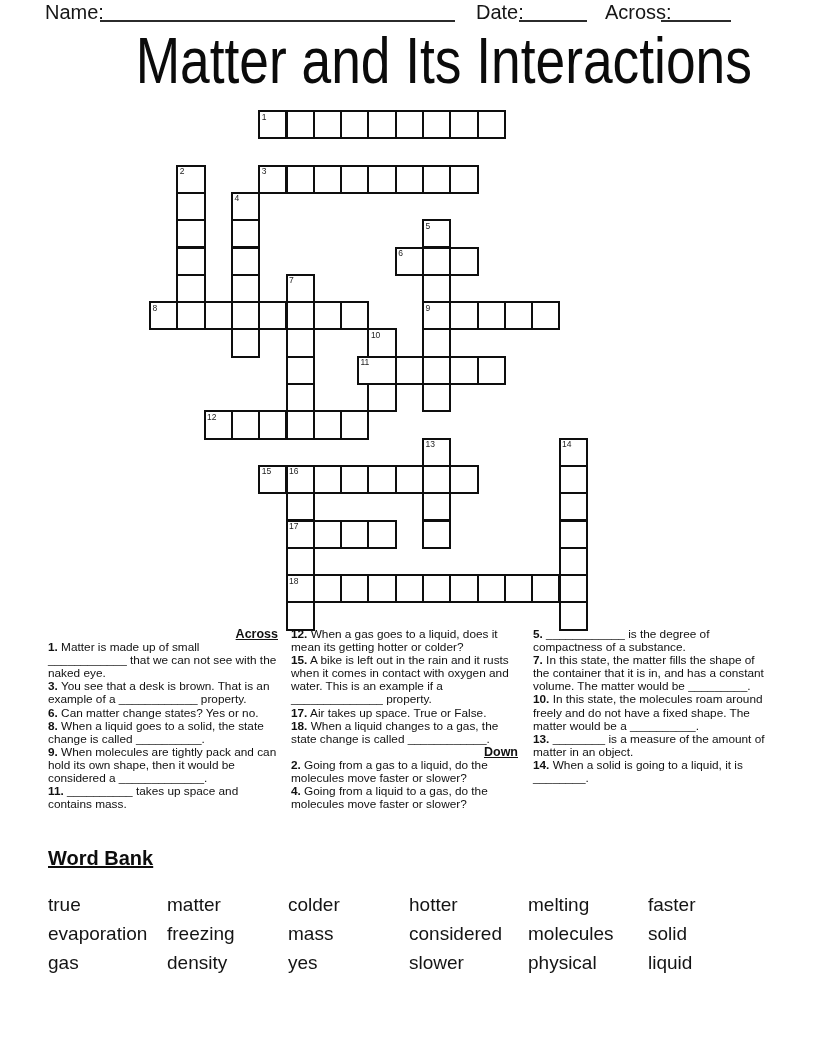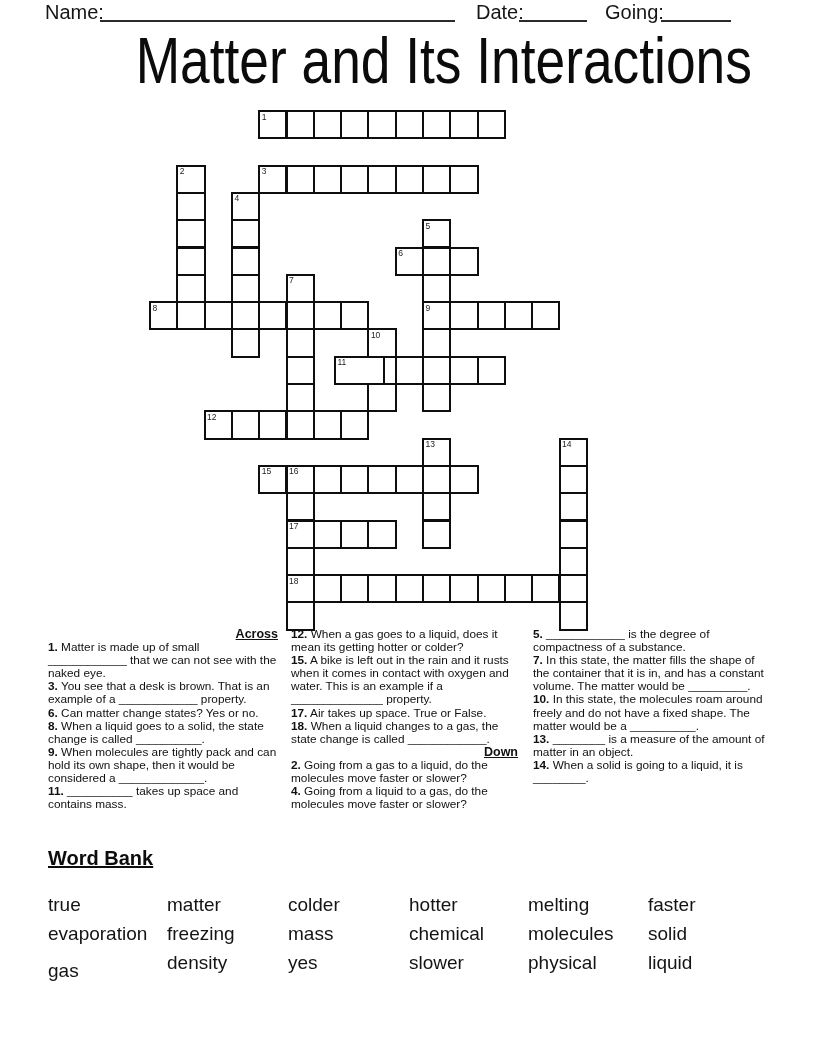--- a/index.html
+++ b/index.html
@@ -36,21 +36,21 @@
 </head>
 <body>
 
 <div class="page">
 
   <div>
     <span class="hlabel" style="left:45px">Name:</span>
     <div class="hline" style="left:100px;width:355px"></div>
     <span class="hlabel" style="left:476px">Date:</span>
     <div class="hline" style="left:519px;width:68px"></div>
-    <span class="hlabel" style="left:605px">Going:</span>
+    <span class="hlabel" style="left:605px">Across:</span>
     <div class="hline" style="left:661px;width:70px"></div>
   </div>
 
   <div class="title">
     <span class="title-inner">Matter and Its Interactions</span>
   </div>
 
   <div id="grid">
       <div class="cell" style="left: 109.2px; top: 0px; width: 29.3px; height: 29.3px;">
         <span class="cellnum">1</span>
@@ -121,21 +121,21 @@
       <div class="cell" style="left: 191.1px; top: 191.1px; width: 29.3px; height: 29.3px;"></div>
       <div class="cell" style="left: 300.3px; top: 191.1px; width: 29.3px; height: 29.3px;"></div>
       <div class="cell" style="left: 327.6px; top: 191.1px; width: 29.3px; height: 29.3px;"></div>
       <div class="cell" style="left: 354.9px; top: 191.1px; width: 29.3px; height: 29.3px;"></div>
       <div class="cell" style="left: 382.2px; top: 191.1px; width: 29.3px; height: 29.3px;"></div>
       <div class="cell" style="left: 218.4px; top: 218.4px; width: 29.3px; height: 43px;">
         <span class="cellnum">10</span>
       </div>
       <div class="cell" style="left: 218.4px; top: 245.7px; width: 29.3px; height: 29.3px;"></div>
       <div class="cell" style="left: 218.4px; top: 273px; width: 29.3px; height: 29.3px;"></div>
-      <div class="cell" style="left: 185px; top: 245.7px; width: 51px; height: 29.3px;">
+      <div class="cell" style="left: 208px; top: 245.7px; width: 51px; height: 29.3px;">
         <span class="cellnum">11</span>
       </div>
       <div class="cell" style="left: 245.7px; top: 245.7px; width: 29.3px; height: 29.3px;"></div>
       <div class="cell" style="left: 300.3px; top: 245.7px; width: 29.3px; height: 29.3px;"></div>
       <div class="cell" style="left: 327.6px; top: 245.7px; width: 29.3px; height: 29.3px;"></div>
       <div class="cell" style="left: 54.6px; top: 300.3px; width: 29.3px; height: 29.3px;">
         <span class="cellnum">12</span>
       </div>
       <div class="cell" style="left: 81.9px; top: 300.3px; width: 29.3px; height: 29.3px;"></div>
       <div class="cell" style="left: 109.2px; top: 300.3px; width: 29.3px; height: 29.3px;"></div>
@@ -220,24 +220,24 @@
     <div class="wb-head">Word Bank</div>
   <span class="wb-item" style="left: 0px; top: 27px;">true</span>
       <span class="wb-item" style="left: 119px; top: 27px;">matter</span>
       <span class="wb-item" style="left: 240px; top: 27px;">colder</span>
       <span class="wb-item" style="left: 361px; top: 27px;">hotter</span>
       <span class="wb-item" style="left: 480px; top: 27px;">melting</span>
       <span class="wb-item" style="left: 600px; top: 27px;">faster</span>
       <span class="wb-item" style="left: 0px; top: 56px;">evaporation</span>
       <span class="wb-item" style="left: 119px; top: 56px;">freezing</span>
       <span class="wb-item" style="left: 240px; top: 56px;">mass</span>
-      <span class="wb-item" style="left: 361px; top: 56px;">chemical</span>
+      <span class="wb-item" style="left: 361px; top: 56px;">considered</span>
       <span class="wb-item" style="left: 480px; top: 56px;">molecules</span>
       <span class="wb-item" style="left: 600px; top: 56px;">solid</span>
-      <span class="wb-item" style="left: 0px; top: 93px; text-align: center;">gas</span>
+      <span class="wb-item" style="left: 0px; top: 85px; text-align: center;">gas</span>
       <span class="wb-item" style="left: 119px; top: 85px;">density</span>
       <span class="wb-item" style="left: 240px; top: 85px;">yes</span>
       <span class="wb-item" style="left: 361px; top: 85px;">slower</span>
       <span class="wb-item" style="left: 480px; top: 85px;">physical</span>
       <span class="wb-item" style="left: 600px; top: 85px;">liquid</span>
     </div>
 
 </div>
 
 </body></html>

